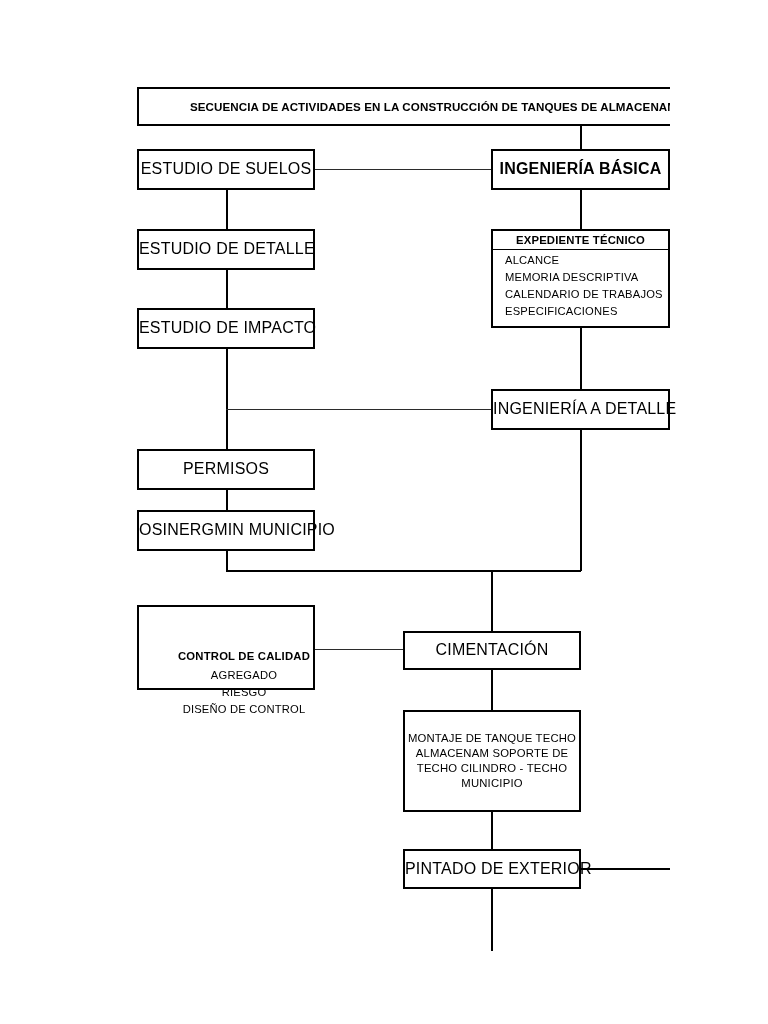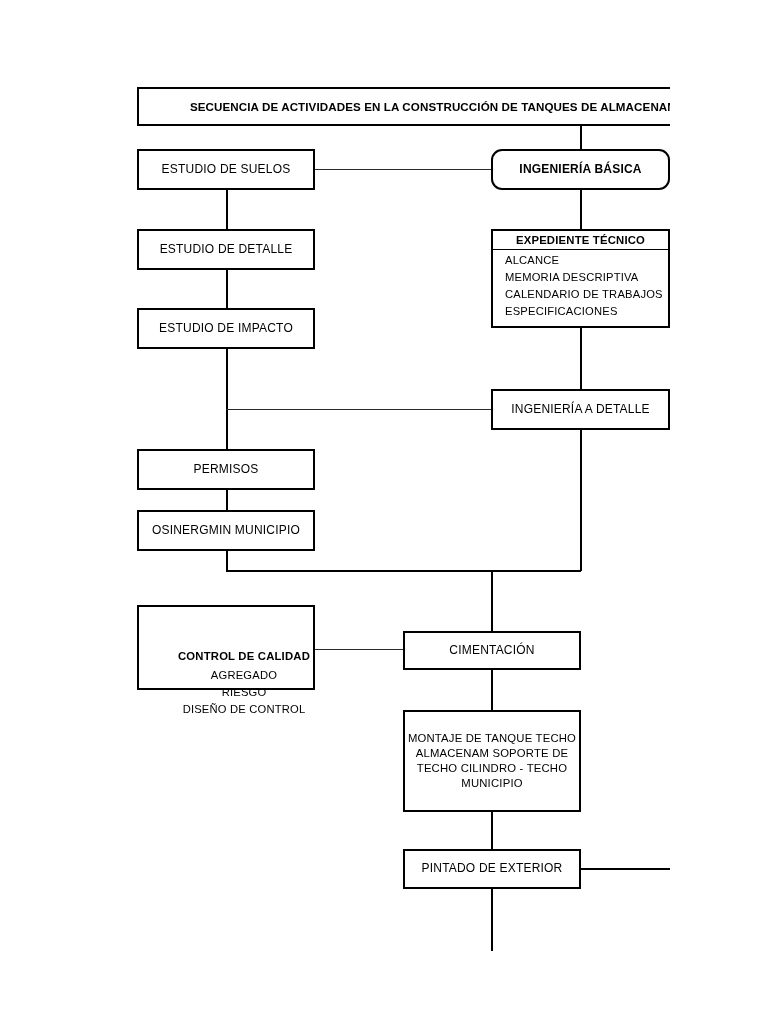--- a/index.html
+++ b/index.html
@@ -26,21 +26,21 @@
     border: 2.5px solid #000000;
     background: #ffffff;
     display: flex;
     flex-direction: column;
     justify-content: center;
     color: #000000;
     z-index: 3;
   }
   .node .line {
     text-align: center;
-    font-size: 12px;
+    font-size: 16px;
     letter-spacing: 0.2px;
     line-height: 1.28;
     white-space: nowrap;
   }
   .node.bold .line { font-weight: bold; }
 
   
   .node.multiline .line {
     font-size: 11.3px;
     line-height: 1.32;
@@ -182,21 +182,21 @@
 
   <div class="node listbox" style="left:137px; top:605px; width:178px; height:85px;">
     <div class="hdr indent">CONTROL DE CALIDAD</div>
     <div class="items indent">
       <div class="line">AGREGADO</div>
       <div class="line">RIESGO</div>
       <div class="line">DISEÑO DE CONTROL</div>
     </div>
   </div>
 
-  <div class="node bold" style="left:491px; top:149px; width:179px; height:41px;border-radius:11px;">
+  <div class="node bold" style="left:491px; top:149px; width:179px; height:41px;">
     <span class="line">INGENIERÍA BÁSICA</span>
   </div>
 
   <div class="node listbox" style="left:491px; top:229px; width:179px; height:99px;">
     <div class="hdr ruled">EXPEDIENTE TÉCNICO</div>
     <div class="items">
       <div class="line">ALCANCE</div>
       <div class="line">MEMORIA DESCRIPTIVA</div>
       <div class="line">CALENDARIO DE TRABAJOS</div>
       <div class="line">ESPECIFICACIONES</div>

